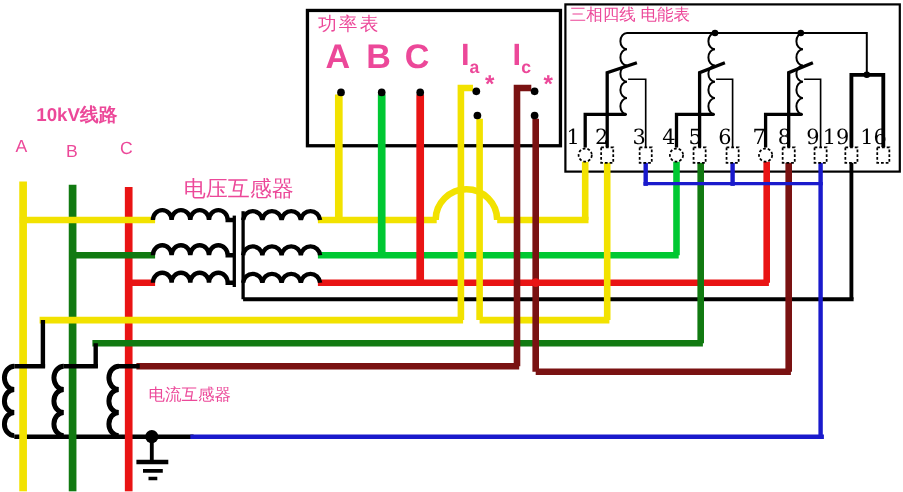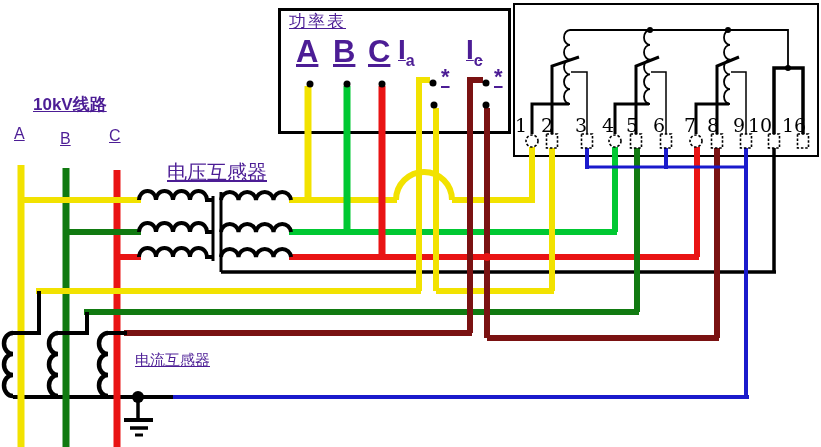--- a/index.html
+++ b/index.html
@@ -2,21 +2,21 @@
 <html><head>
 <meta charset="utf-8">
 <style>
   html,body{margin:0;padding:0;background:#fff;}
   #canvas{position:relative;width:821px;height:447px;background:#ffffff;overflow:hidden;
           font-family:"Liberation Sans","DejaVu Sans",sans-serif;}
   .box{position:absolute;background:transparent;box-sizing:border-box;}
   #pm-box{left:278px;top:8px;width:233px;height:126px;border:3px solid #000;}
   #em-box{left:513px;top:3px;width:306px;height:154px;border:2px solid #000;}
   svg.wires{position:absolute;left:0;top:0;z-index:5;}
-  .lbl{position:absolute;white-space:nowrap;color:#4c1d95;z-index:9;line-height:1;text-decoration:underline;}
+  .lbl{position:absolute;white-space:nowrap;color:#ec4899;z-index:9;line-height:1;}
   .cn{font-family:"Liberation Sans","DejaVu Sans",sans-serif;}
   .t-line{left:33px;top:96px;font-size:17px;font-weight:bold;text-align:center;}
   .ph{font-size:16px;}
   .t-vt{left:167px;top:162px;font-size:20px;}
   .t-ct{left:135px;top:352px;font-size:15px;}
   .t-pm{left:289px;top:13px;font-size:17px;letter-spacing:2px;}
   .pm-big{font-size:31px;font-weight:bold;}
   .pm-sub{font-size:16px;font-weight:bold;}
   .pm-star{font-size:22px;font-weight:bold;}
   .t-em{left:518px;top:6px;font-size:15px;}
@@ -168,34 +168,35 @@
   <div class="lbl ph" style="left:14px;top:126px;">A</div>
   <div class="lbl ph" style="left:60px;top:131px;">B</div>
   <div class="lbl ph" style="left:109px;top:128px;">C</div>
   <div class="lbl t-vt cn">电压互感器</div>
   <div class="lbl t-ct cn">电流互感器</div>
 
   <div class="lbl t-pm cn">功率表</div>
   <div class="lbl pm-big" style="left:296px;top:36px;">A</div>
   <div class="lbl pm-big" style="left:333px;top:36px;">B</div>
   <div class="lbl pm-big" style="left:368px;top:36px;">C</div>
-  <div class="lbl" style="left:398px;top:36px;">
+  <div class="lbl" style="left:419px;top:36px;">
     <span class="pm-big" style="font-size:28px;">I</span><span class="pm-sub" style="vertical-align:-7px;">a</span>
   </div>
   <div class="lbl pm-star" style="left:441px;top:66px;">*</div>
   <div class="lbl" style="left:466px;top:36px;">
     <span class="pm-big" style="font-size:28px;">I</span><span class="pm-sub" style="vertical-align:-7px;">c</span>
   </div>
   <div class="lbl pm-star" style="left:494px;top:66px;">*</div>
 
+  <div class="lbl t-em cn">三相四线 电能表</div>
   <span class="tnum" style="left:515px;">1</span>
   <span class="tnum" style="left:541px;">2</span>
   <span class="tnum" style="left:575px;">3</span>
   <span class="tnum" style="left:602px;">4</span>
   <span class="tnum" style="left:626px;">5</span>
   <span class="tnum" style="left:653px;">6</span>
   <span class="tnum" style="left:684px;">7</span>
   <span class="tnum" style="left:707px;">8</span>
   <span class="tnum" style="left:733px;">9</span>
-  <span class="tnum" style="left:748px;">10</span>
+  <span class="tnum" style="left:748px;">19</span>
   <span class="tnum" style="left:782px;">16</span>
 
 </div>
 
 </body></html>

